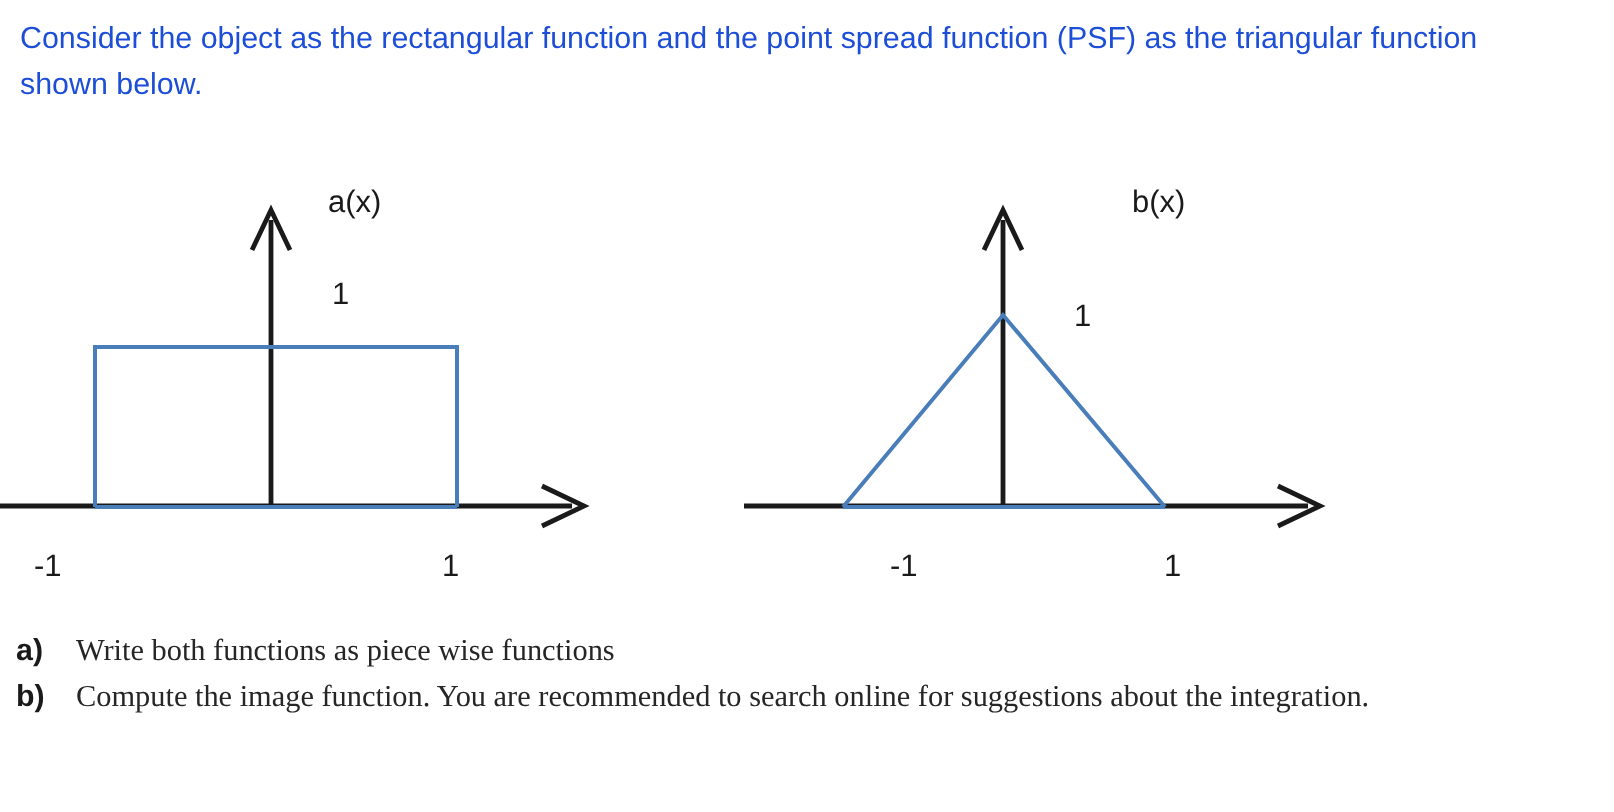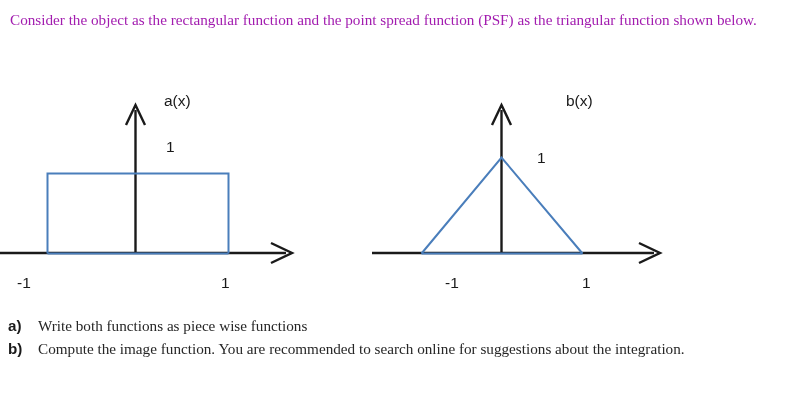--- a/index.html
+++ b/index.html
@@ -19,22 +19,21 @@
   }
 
   
   #prompt {
     position: absolute;
     left: 10px;
     top: 8px;
     width: 760px;
     font-size: 15.2px;
     line-height: 23px;
-    color: #a21caf;
-    font-family: Liberation Serif, serif;
+    color: #1d4ed8;
   }
 
   
   #figures {
     position: absolute;
     left: 0;
     top: 0;
     width: 806px;
     height: 406px;
     pointer-events: none;

